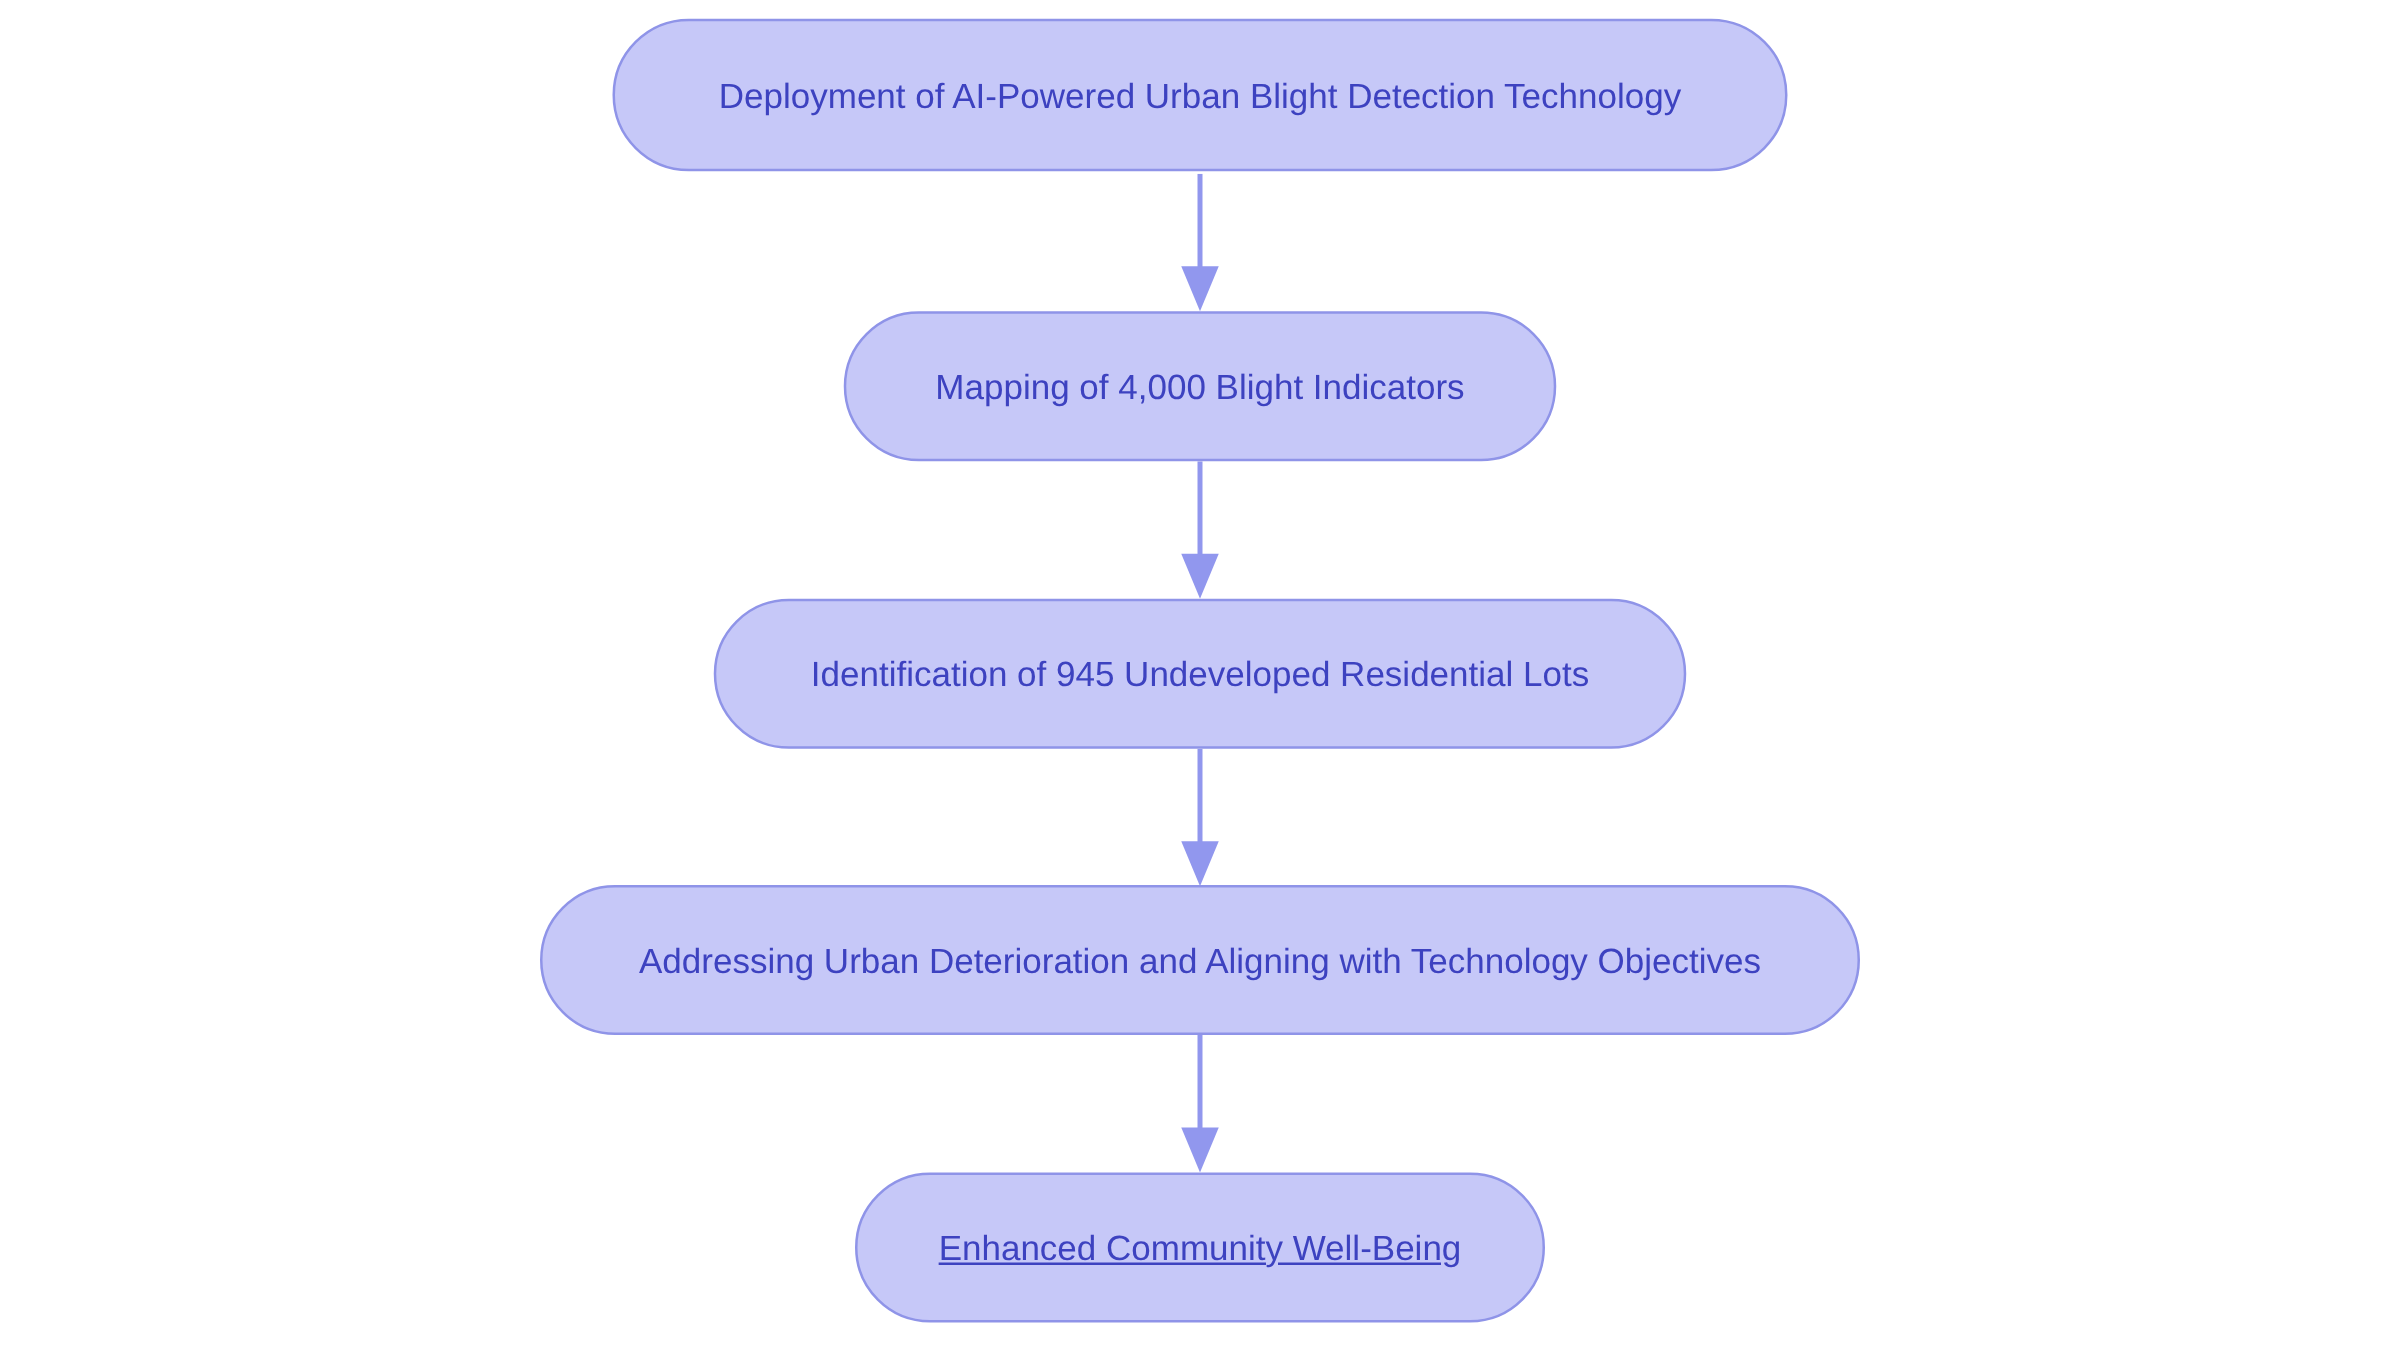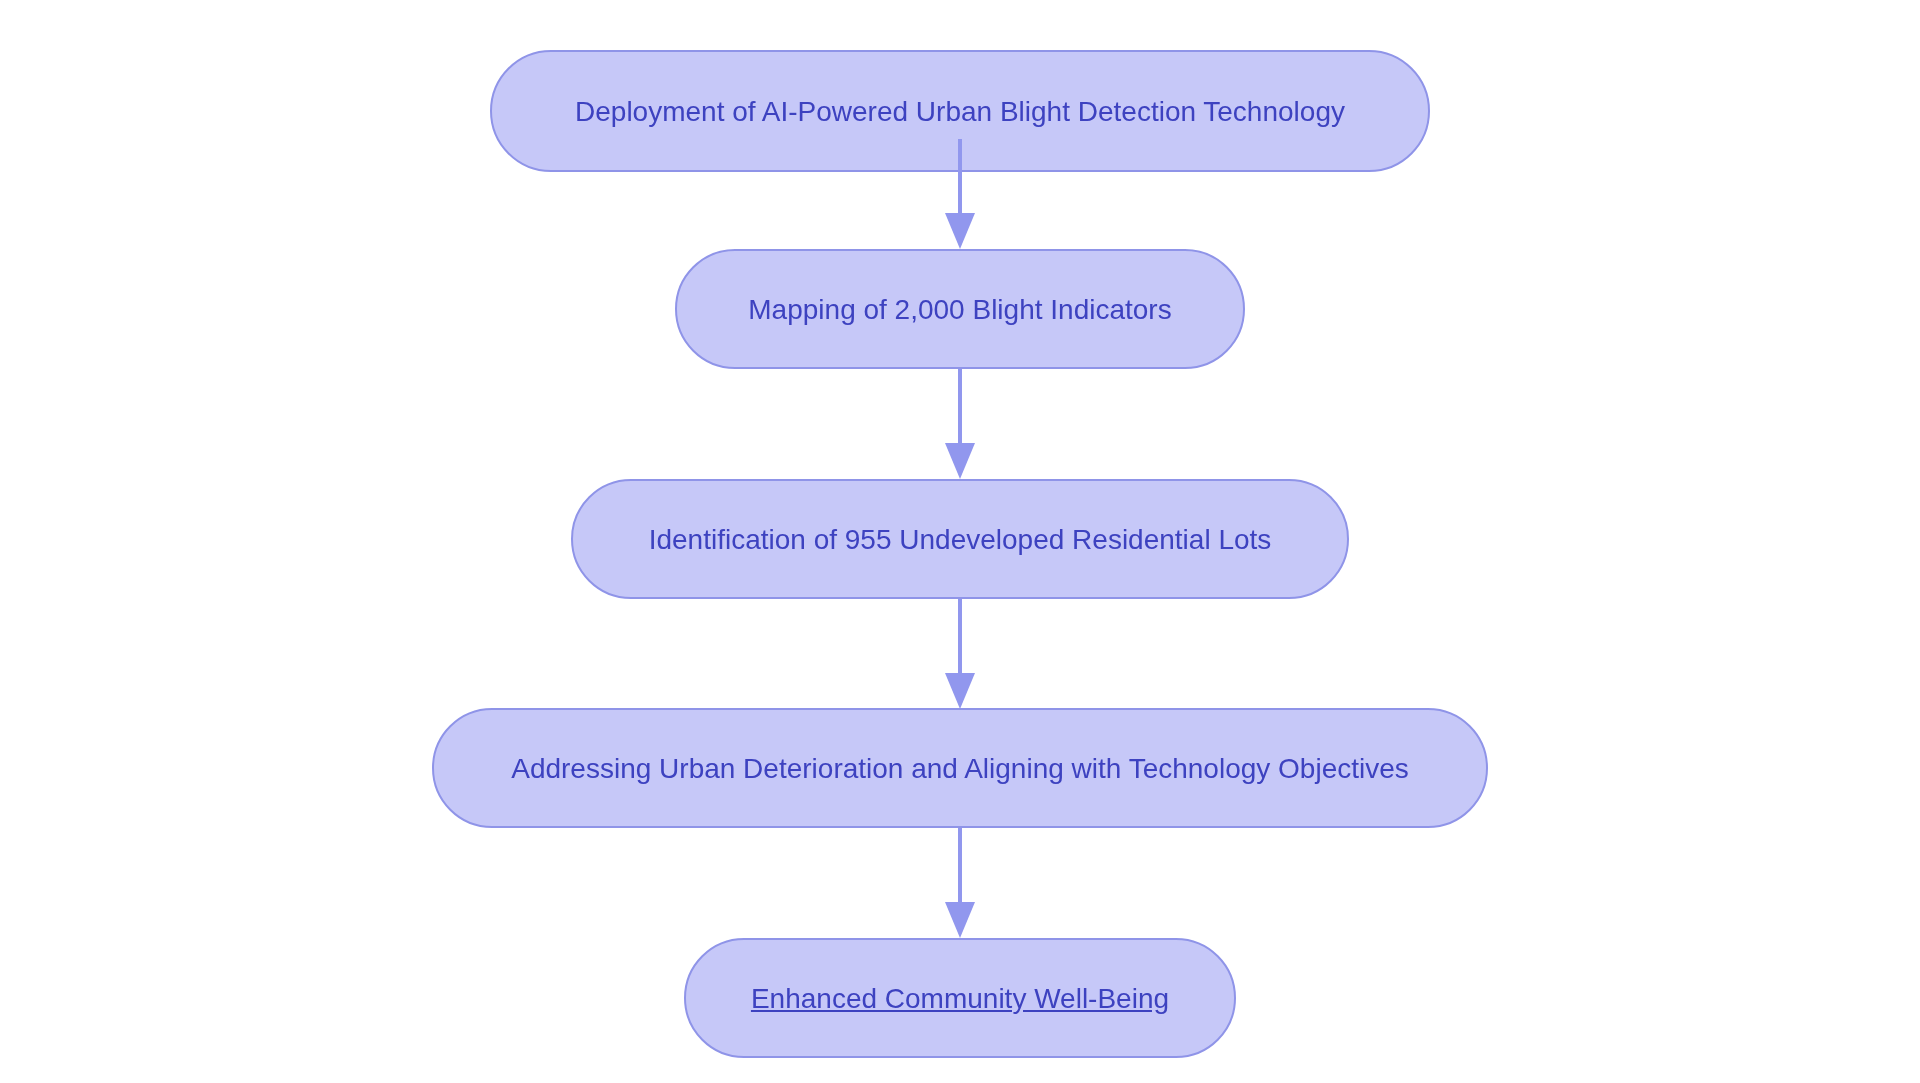--- a/index.html
+++ b/index.html
@@ -28,21 +28,21 @@
     border-radius: 62px;
     display: flex;
     align-items: center;
     justify-content: center;
     text-align: center;
     color: #3d42c0;
     font-size: 28px;
     line-height: 1.25;
     padding: 0 30px;
   }
-  .node-1 { left: 490px; top: 15px;  width: 940px;  height: 122px; margin-top: 35px; }
+  .node-1 { left: 490px; top: 15px;  width: 940px;  height: 122px; }
   .node-2 { left: 675px; top: 249px; width: 570px;  height: 120px; }
   .node-3 { left: 571px; top: 479px; width: 778px;  height: 120px; }
   .node-4 { left: 432px; top: 708px; width: 1056px; height: 120px; }
   .node-5 { left: 684px; top: 938px; width: 552px;  height: 120px; text-decoration: underline; }
   .arrow {
     position: absolute;
     left: 943px;
     width: 34px;
     height: 110px;
   }
@@ -62,32 +62,32 @@
   </div>
 
   <div class="arrow arrow-1">
     <svg viewBox="0 0 34 110" xmlns="http://www.w3.org/2000/svg">
       <line x1="17" y1="0" x2="17" y2="80" stroke="#9197ee" stroke-width="4"></line>
       <polygon points="2,74 32,74 17,110" fill="#9197ee"></polygon>
     </svg>
   </div>
 
   <div class="node node-2">
-    <span>Mapping of 2,000 Blight Indicators</span>
+    <span>Mapping of 4,000 Blight Indicators</span>
   </div>
 
   <div class="arrow arrow-2">
     <svg viewBox="0 0 34 110" xmlns="http://www.w3.org/2000/svg">
       <line x1="17" y1="0" x2="17" y2="80" stroke="#9197ee" stroke-width="4"></line>
       <polygon points="2,74 32,74 17,110" fill="#9197ee"></polygon>
     </svg>
   </div>
 
   <div class="node node-3">
-    <span>Identification of 955 Undeveloped Residential Lots</span>
+    <span>Identification of 945 Undeveloped Residential Lots</span>
   </div>
 
   <div class="arrow arrow-3">
     <svg viewBox="0 0 34 110" xmlns="http://www.w3.org/2000/svg">
       <line x1="17" y1="0" x2="17" y2="80" stroke="#9197ee" stroke-width="4"></line>
       <polygon points="2,74 32,74 17,110" fill="#9197ee"></polygon>
     </svg>
   </div>
 
   <div class="node node-4">

